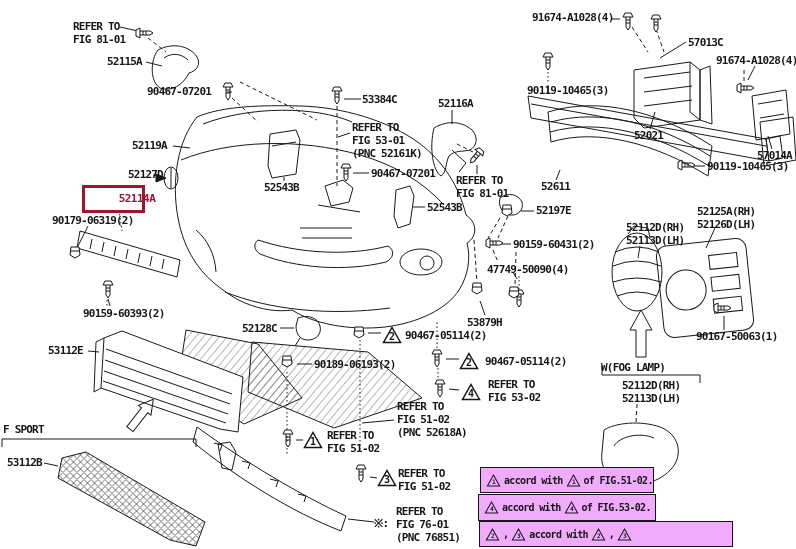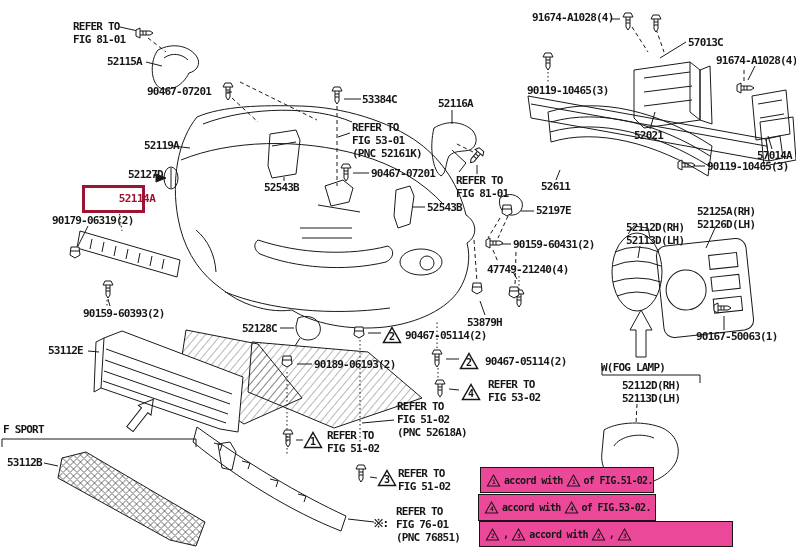--- a/index.html
+++ b/index.html
@@ -9,21 +9,21 @@
   .lbl{position:absolute;font:bold 11px "DejaVu Sans Mono","Liberation Mono",monospace;
        letter-spacing:-0.8px;line-height:1.18;color:#161616;white-space:pre-line;z-index:3;}
   .lbl.gray{color:#555;font-weight:bold;margin-top:30px;}
   .hbox{position:absolute;left:82px;top:185px;width:57px;height:22px;border:3px solid #9e1232;
         display:flex;align-items:center;justify-content:center;z-index:3;background:#fff;}
   .hbox .lbl{position:static;color:#9e1232;letter-spacing:-0.5px;margin-left:47px;}
   .tri{position:absolute;width:20px;height:18px;z-index:3;}
   .tri path{fill:none;stroke:#161616;stroke-width:1.5;}
   .tri text{font:bold 10px "DejaVu Sans Mono","Liberation Mono",monospace;fill:#161616;text-anchor:middle;}
   .lbox{position:absolute;border:1.5px solid #161616;display:flex;align-items:center;
-        padding-left:5px;gap:3px;z-index:3;background:#ec4899;
+        padding-left:5px;gap:3px;z-index:3;background:#f0abfc;
         font:bold 10px "DejaVu Sans Mono","Liberation Mono",monospace;letter-spacing:-0.7px;color:#161616;}
   .lbox svg{width:15px;height:13px;flex:0 0 auto;}
   .lbox svg path{fill:none;stroke:#161616;stroke-width:1.4;}
   .lbox svg text{font:bold 8.5px "DejaVu Sans Mono","Liberation Mono",monospace;fill:#161616;text-anchor:middle;}
   .legend-note{position:absolute;font:bold 11px "DejaVu Sans Mono","Liberation Mono",monospace;
         letter-spacing:-0.8px;color:#161616;z-index:3;}
 </style>
 </head>
 <body>
 
@@ -230,33 +230,33 @@
 <div class="lbl" style="left:438px;top:98px">52116A</div>
 <div class="lbl" style="left:456px;top:175px">REFER TO
 FIG 81-01</div>
 <div class="lbl" style="left:532px;top:12px">91674-A1028(4)</div>
 <div class="lbl" style="left:688px;top:37px">57013C</div>
 <div class="lbl" style="left:716px;top:55px">91674-A1028(4)</div>
 <div class="lbl" style="left:527px;top:85px">90119-10465(3)</div>
 <div class="lbl" style="left:634px;top:130px">52021</div>
 <div class="lbl" style="left:757px;top:150px">57014A</div>
 <div class="lbl" style="left:707px;top:161px">90119-10465(3)</div>
-<div class="lbl" style="left:144px;top:140px">52119A</div>
+<div class="lbl" style="left:132px;top:140px">52119A</div>
 <div class="lbl" style="left:128px;top:169px">52127D</div>
 <div class="hbox" style="border-color: rgb(158, 18, 50);">
   <span class="lbl" style="color: rgb(158, 18, 50);">52114A</span>
 </div>
 <div class="lbl" style="left:52px;top:215px">90179-06319(2)</div>
 <div class="lbl" style="left:264px;top:182px">52543B</div>
 <div class="lbl" style="left:371px;top:168px">90467-07201</div>
 <div class="lbl" style="left:427px;top:202px">52543B</div>
 <div class="lbl" style="left:541px;top:181px">52611</div>
 <div class="lbl" style="left:536px;top:205px">52197E</div>
 <div class="lbl" style="left:513px;top:239px">90159-60431(2)</div>
-<div class="lbl" style="left:487px;top:264px">47749-21240(4)</div>
+<div class="lbl" style="left:487px;top:264px">47749-50090(4)</div>
 <div class="lbl" style="left:697px;top:206px">52125A(RH)
 52126D(LH)</div>
 <div class="lbl" style="left:626px;top:222px">52112D(RH)
 52113D(LH)</div>
 <div class="lbl" style="left:467px;top:317px">53879H</div>
 <div class="lbl" style="left:405px;top:330px">90467-05114(2)</div>
 <div class="lbl" style="left:485px;top:356px">90467-05114(2)</div>
 <div class="lbl" style="left:488px;top:379px">REFER TO
 FIG 53-02</div>
 <div class="lbl" style="left:314px;top:359px">90189-06193(2)</div>

